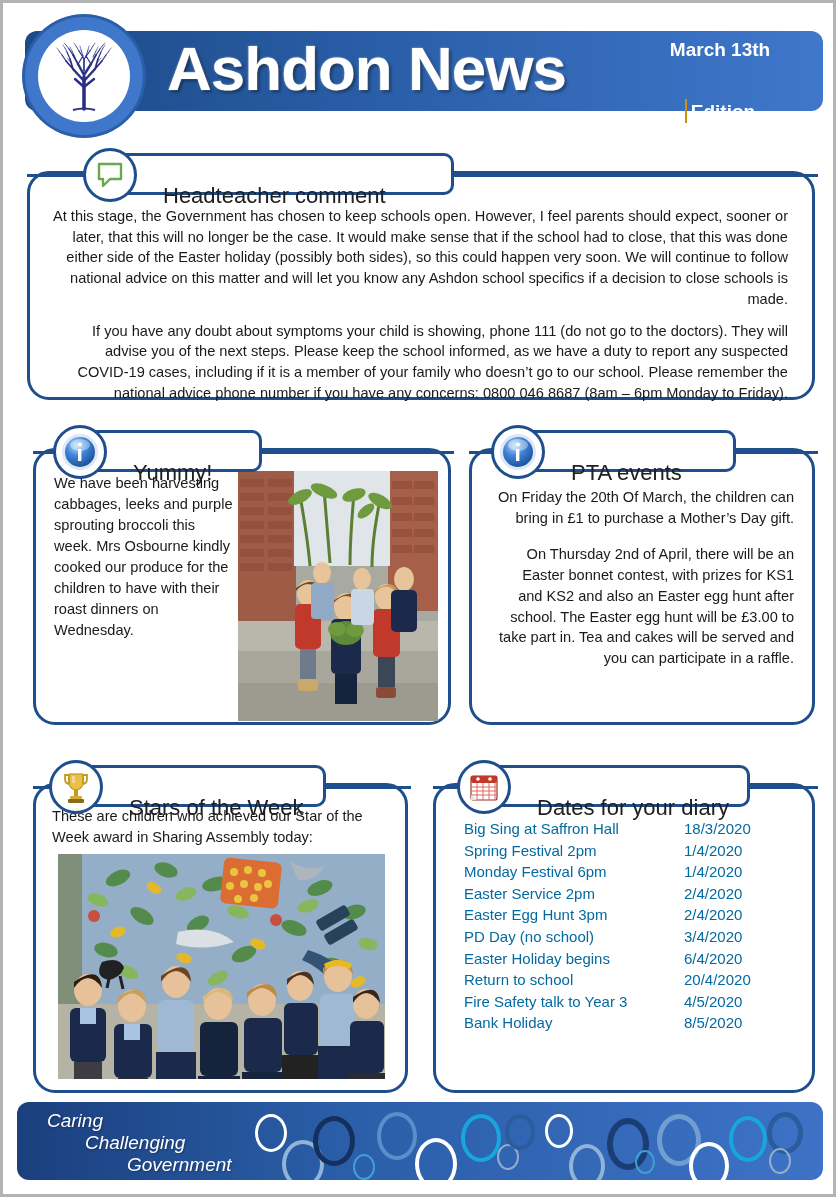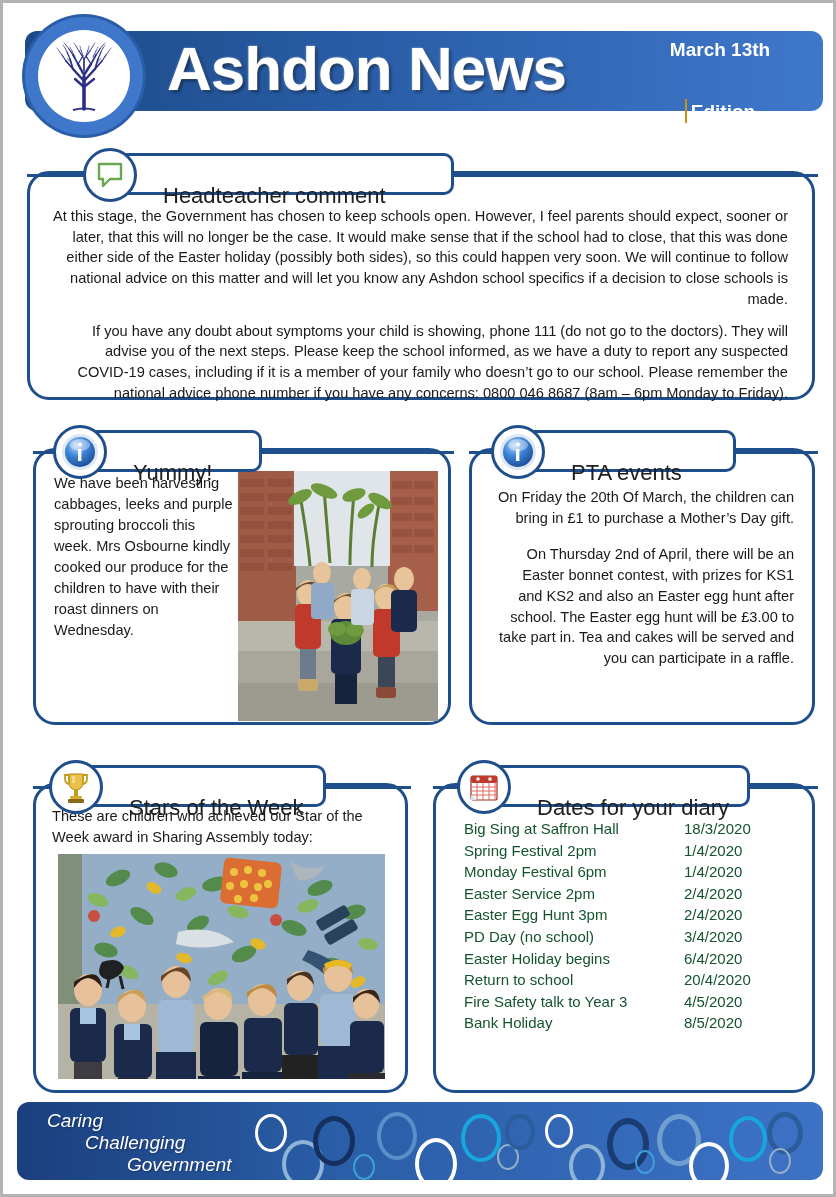--- a/index.html
+++ b/index.html
@@ -205,21 +205,21 @@
     position: absolute;
     left: 28px;
     top: 32px;
     width: 330px;
   }
   .diary-row {
     display: flex;
     justify-content: space-between;
     font-size: 15px;
     line-height: 21.6px;
-    color: #14532d;
+    color: #0369a1;
   }
   .diary-row .dev { flex: 0 0 210px; }
   .diary-row .ddate { flex: 0 0 110px; }
 
   
   .footer {
     position: absolute;
     left: 14px;
     bottom: 14px;
     width: 806px;

